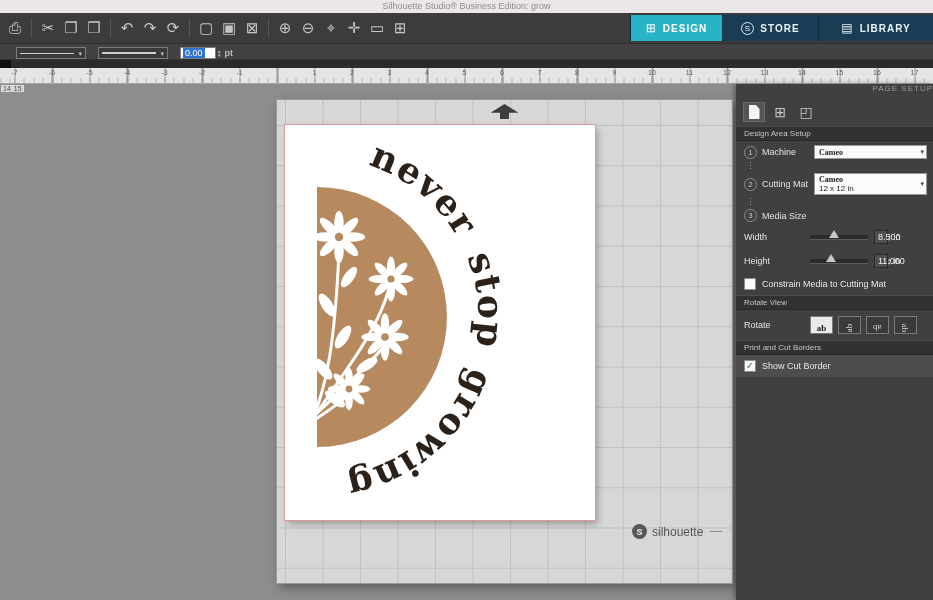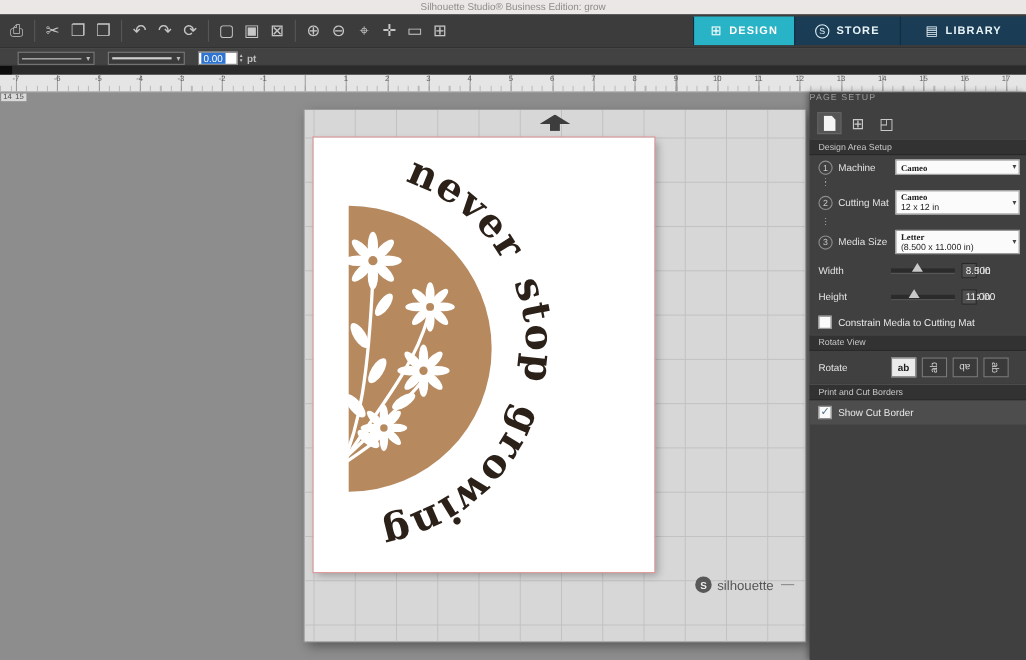--- a/index.html
+++ b/index.html
@@ -79,21 +79,21 @@
 
   .watermark{position:absolute;left:355px;top:424px;display:flex;align-items:center;gap:5px;}
   .wm-circle{width:15px;height:15px;border-radius:50%;background:#585858;color:#eee;
     font-size:9px;font-weight:bold;display:flex;align-items:center;justify-content:center;}
   .wm-text{color:#555;font-size:12px;}
   .wm-dash{width:12px;height:1px;background:#8a8a8a;margin-left:2px;}
 
   
   .panel{position:absolute;right:0;top:0;width:197px;height:516px;background:#404040;
     box-shadow:-2px 0 5px rgba(0,0,0,.35);color:#ddd;}
-  .panel-header{height:16px;text-align:left;font-size:8px;letter-spacing:1px;
+  .panel-header{height:16px;text-align:right;font-size:8px;letter-spacing:1px;
     color:#9d9d9d;padding-top:0;}
   .panel-tools{display:flex;gap:6px;align-items:center;padding:3px 0 5px 8px;}
   .ptool{width:20px;height:18px;display:flex;align-items:center;justify-content:center;}
   .ptool.active{background:#555;outline:1px solid #6b6b6b;}
   .doc-shape{width:11px;height:14px;background:#f4f4f4;
     clip-path:polygon(0 0,68% 0,100% 28%,100% 100%,0 100%);}
   .pt-glyph{color:#c9c9c9;font-size:14px;line-height:1;}
 
   .strip{background:#323232;border-top:1px solid #4b4b4b;border-bottom:1px solid #282828;
     font-size:8px;color:#c6c6c6;padding:2px 8px;}
@@ -130,21 +130,21 @@
   .orow{display:flex;align-items:center;padding:6px 8px;}
   .orow .plabel{width:66px;}
   .orient-portrait{width:13px;height:17px;background:#f2f2f2;margin-right:14px;
     clip-path:polygon(0 0,70% 0,100% 25%,100% 100%,0 100%);}
   .orient-landscape{width:18px;height:13px;background:#a6a6a6;
     clip-path:polygon(0 0,80% 0,100% 30%,100% 100%,0 100%);}
 
   .rrow{display:flex;align-items:center;padding:6px 8px;}
   .rrow .plabel{width:66px;}
   .rbtn{width:23px;height:18px;border:1px solid #7a7a7a;background:#3a3a3a;color:#d9d9d9;
-    font-size:9px;display:flex;align-items:center;justify-content:center;margin-right:5px;}
+    font-size:9px;display:flex;align-items:flex-end;justify-content:center;margin-right:5px;font-family:Liberation Serif, serif;}
   .rbtn.active{background:#ebebeb;color:#1e1e1e;font-weight:bold;}
   .r90{transform:rotate(-90deg);display:inline-block;}
   .r180{transform:rotate(180deg);display:inline-block;}
   .r270{transform:rotate(90deg);display:inline-block;}
 </style>
 </head>
 <body>
 
 <div class="titlebar">
   <span>Silhouette Studio® Business Edition: grow</span>
@@ -369,25 +369,20 @@
         <span class="line1">Cameo</span>
         <span class="line2">12 x 12 in</span>
         <span class="caret">▾</span>
       </div>
     </div>
     <div class="vdots"></div>
 
     <div class="prow">
       <span class="pnum">3</span>
       <span class="plabel">Media Size</span>
-      <div class="pdd">
-        <span class="line1">Letter</span>
-        <span class="line2">(8.500 x 11.000 in)</span>
-        <span class="caret">▾</span>
-      </div>
     </div>
 
     <div class="srow">
       <span class="plabel">Width</span>
       <div class="slider">
         <span class="sthumb" style="left:42%"></span>
       </div>
       <div class="svalue">8.500</div>
       <div class="mini-stepper">
         <span>▴</span>

